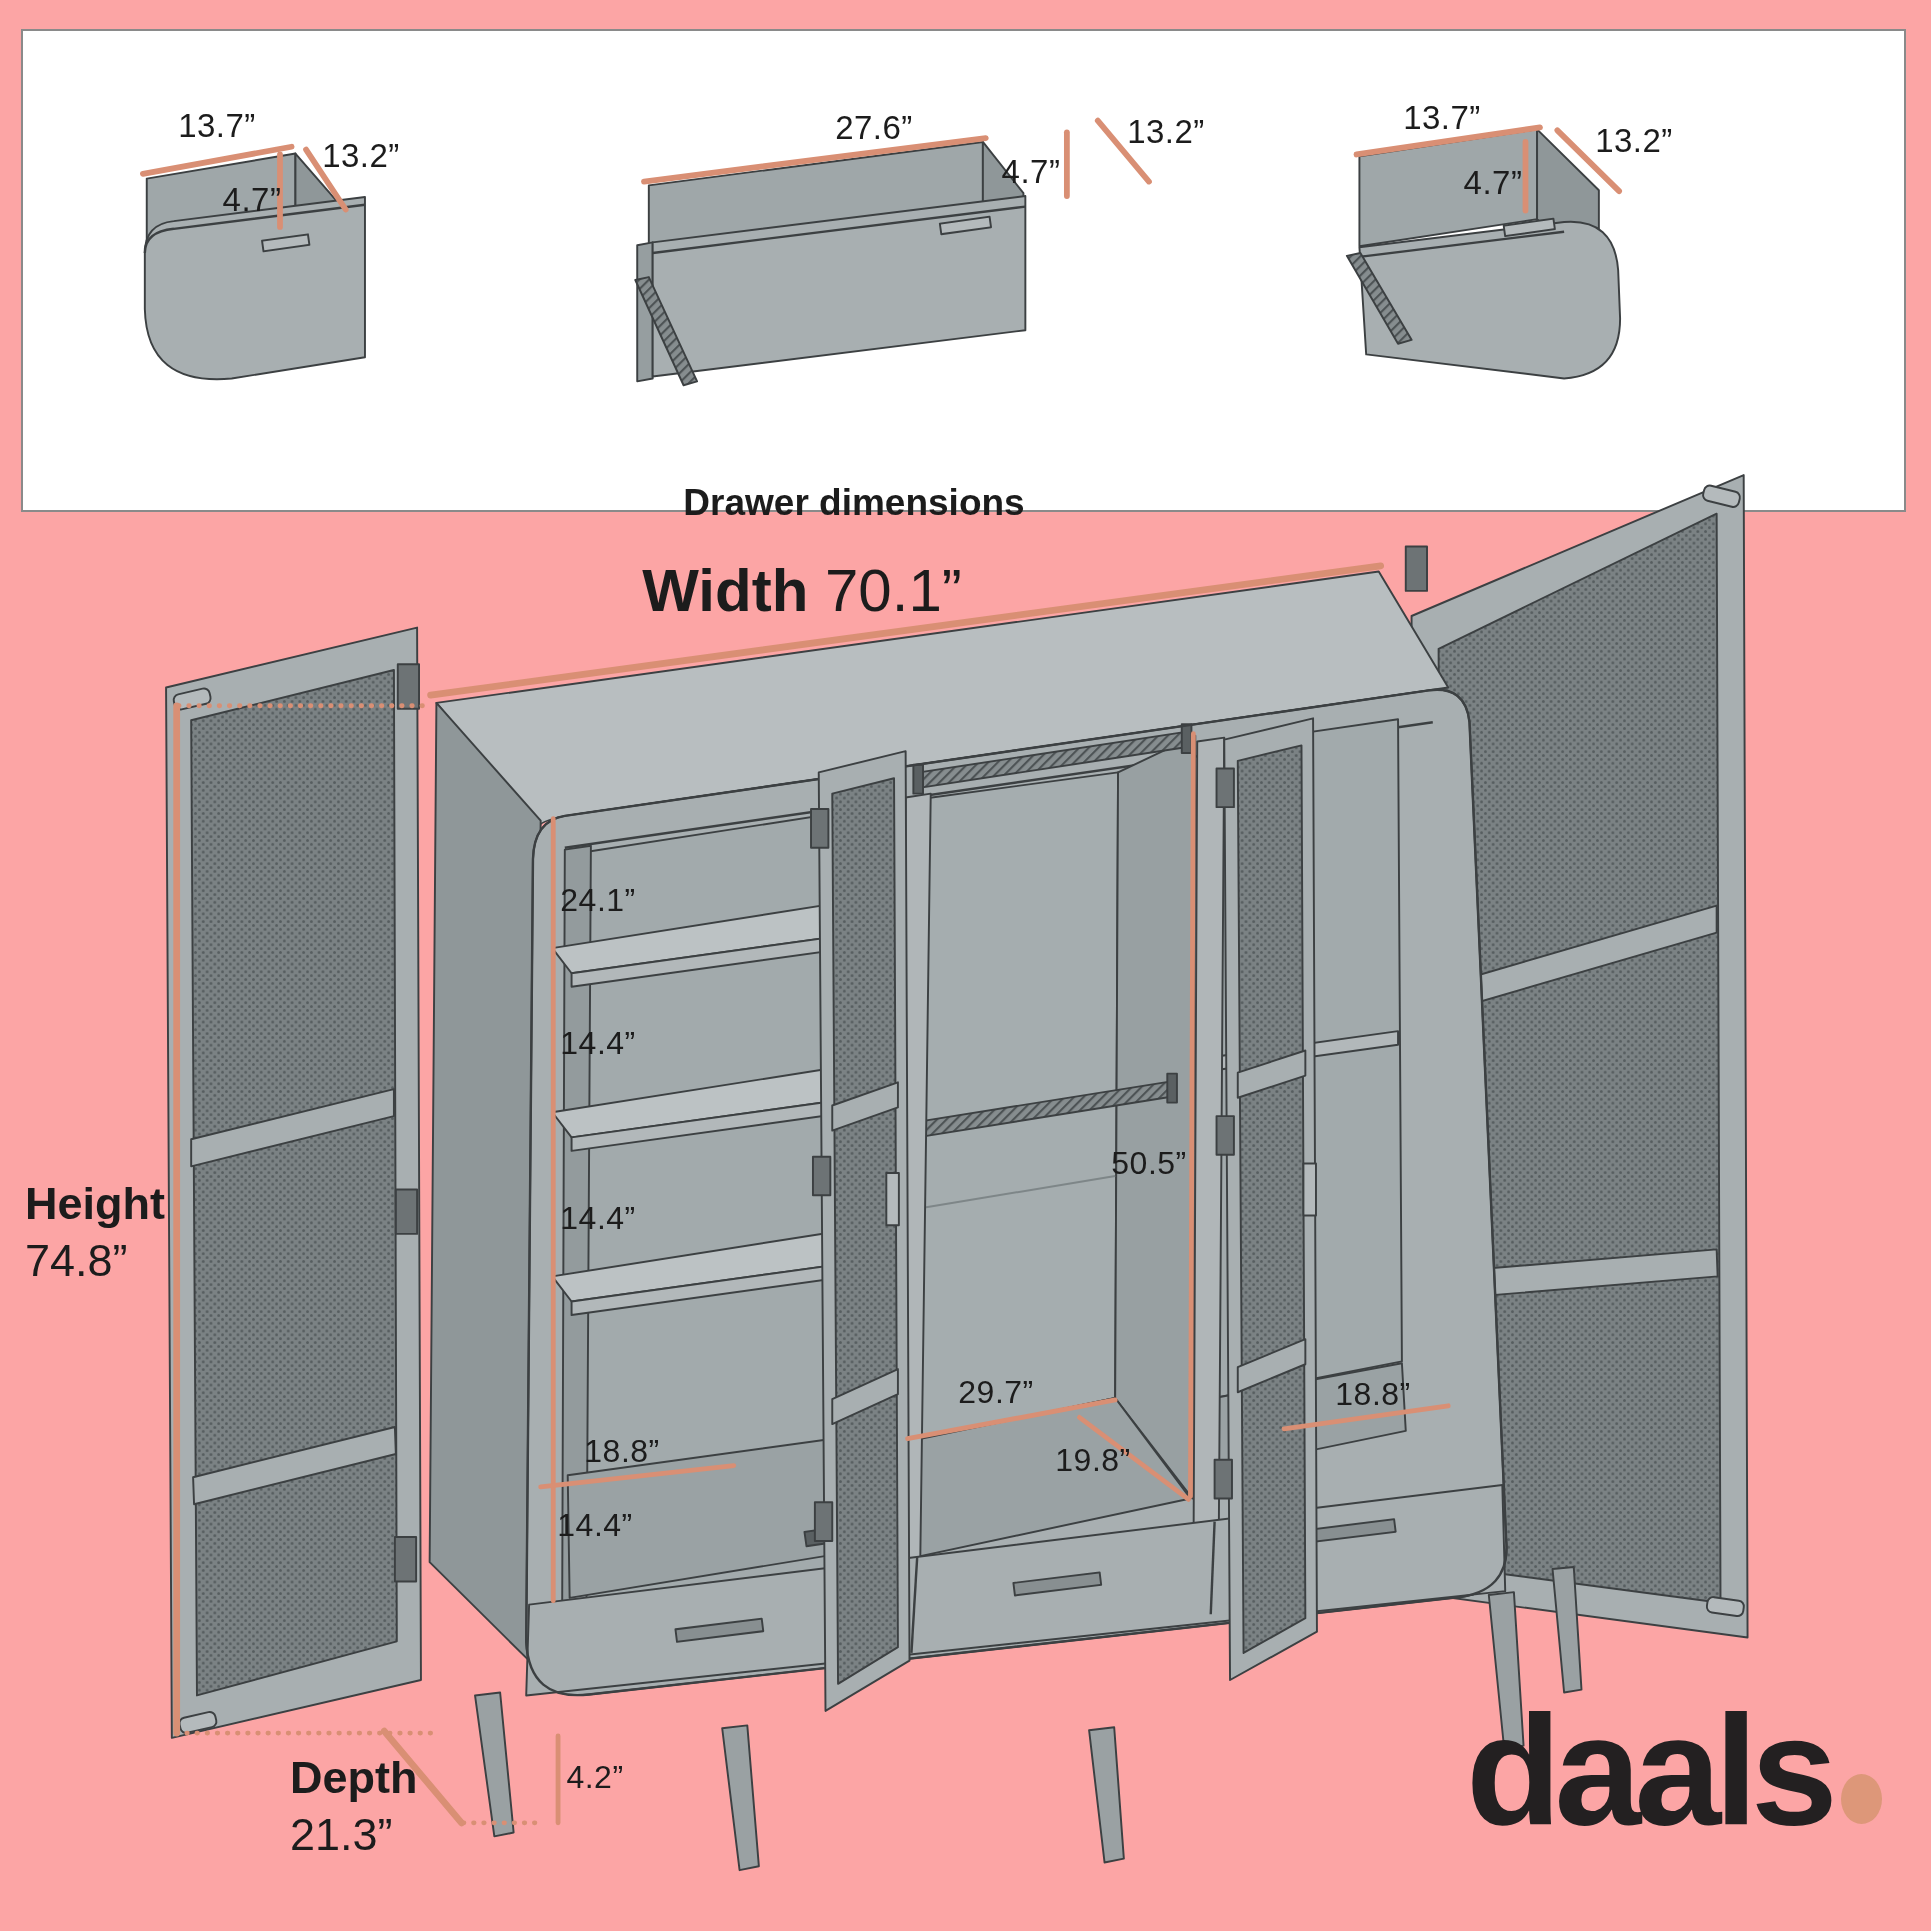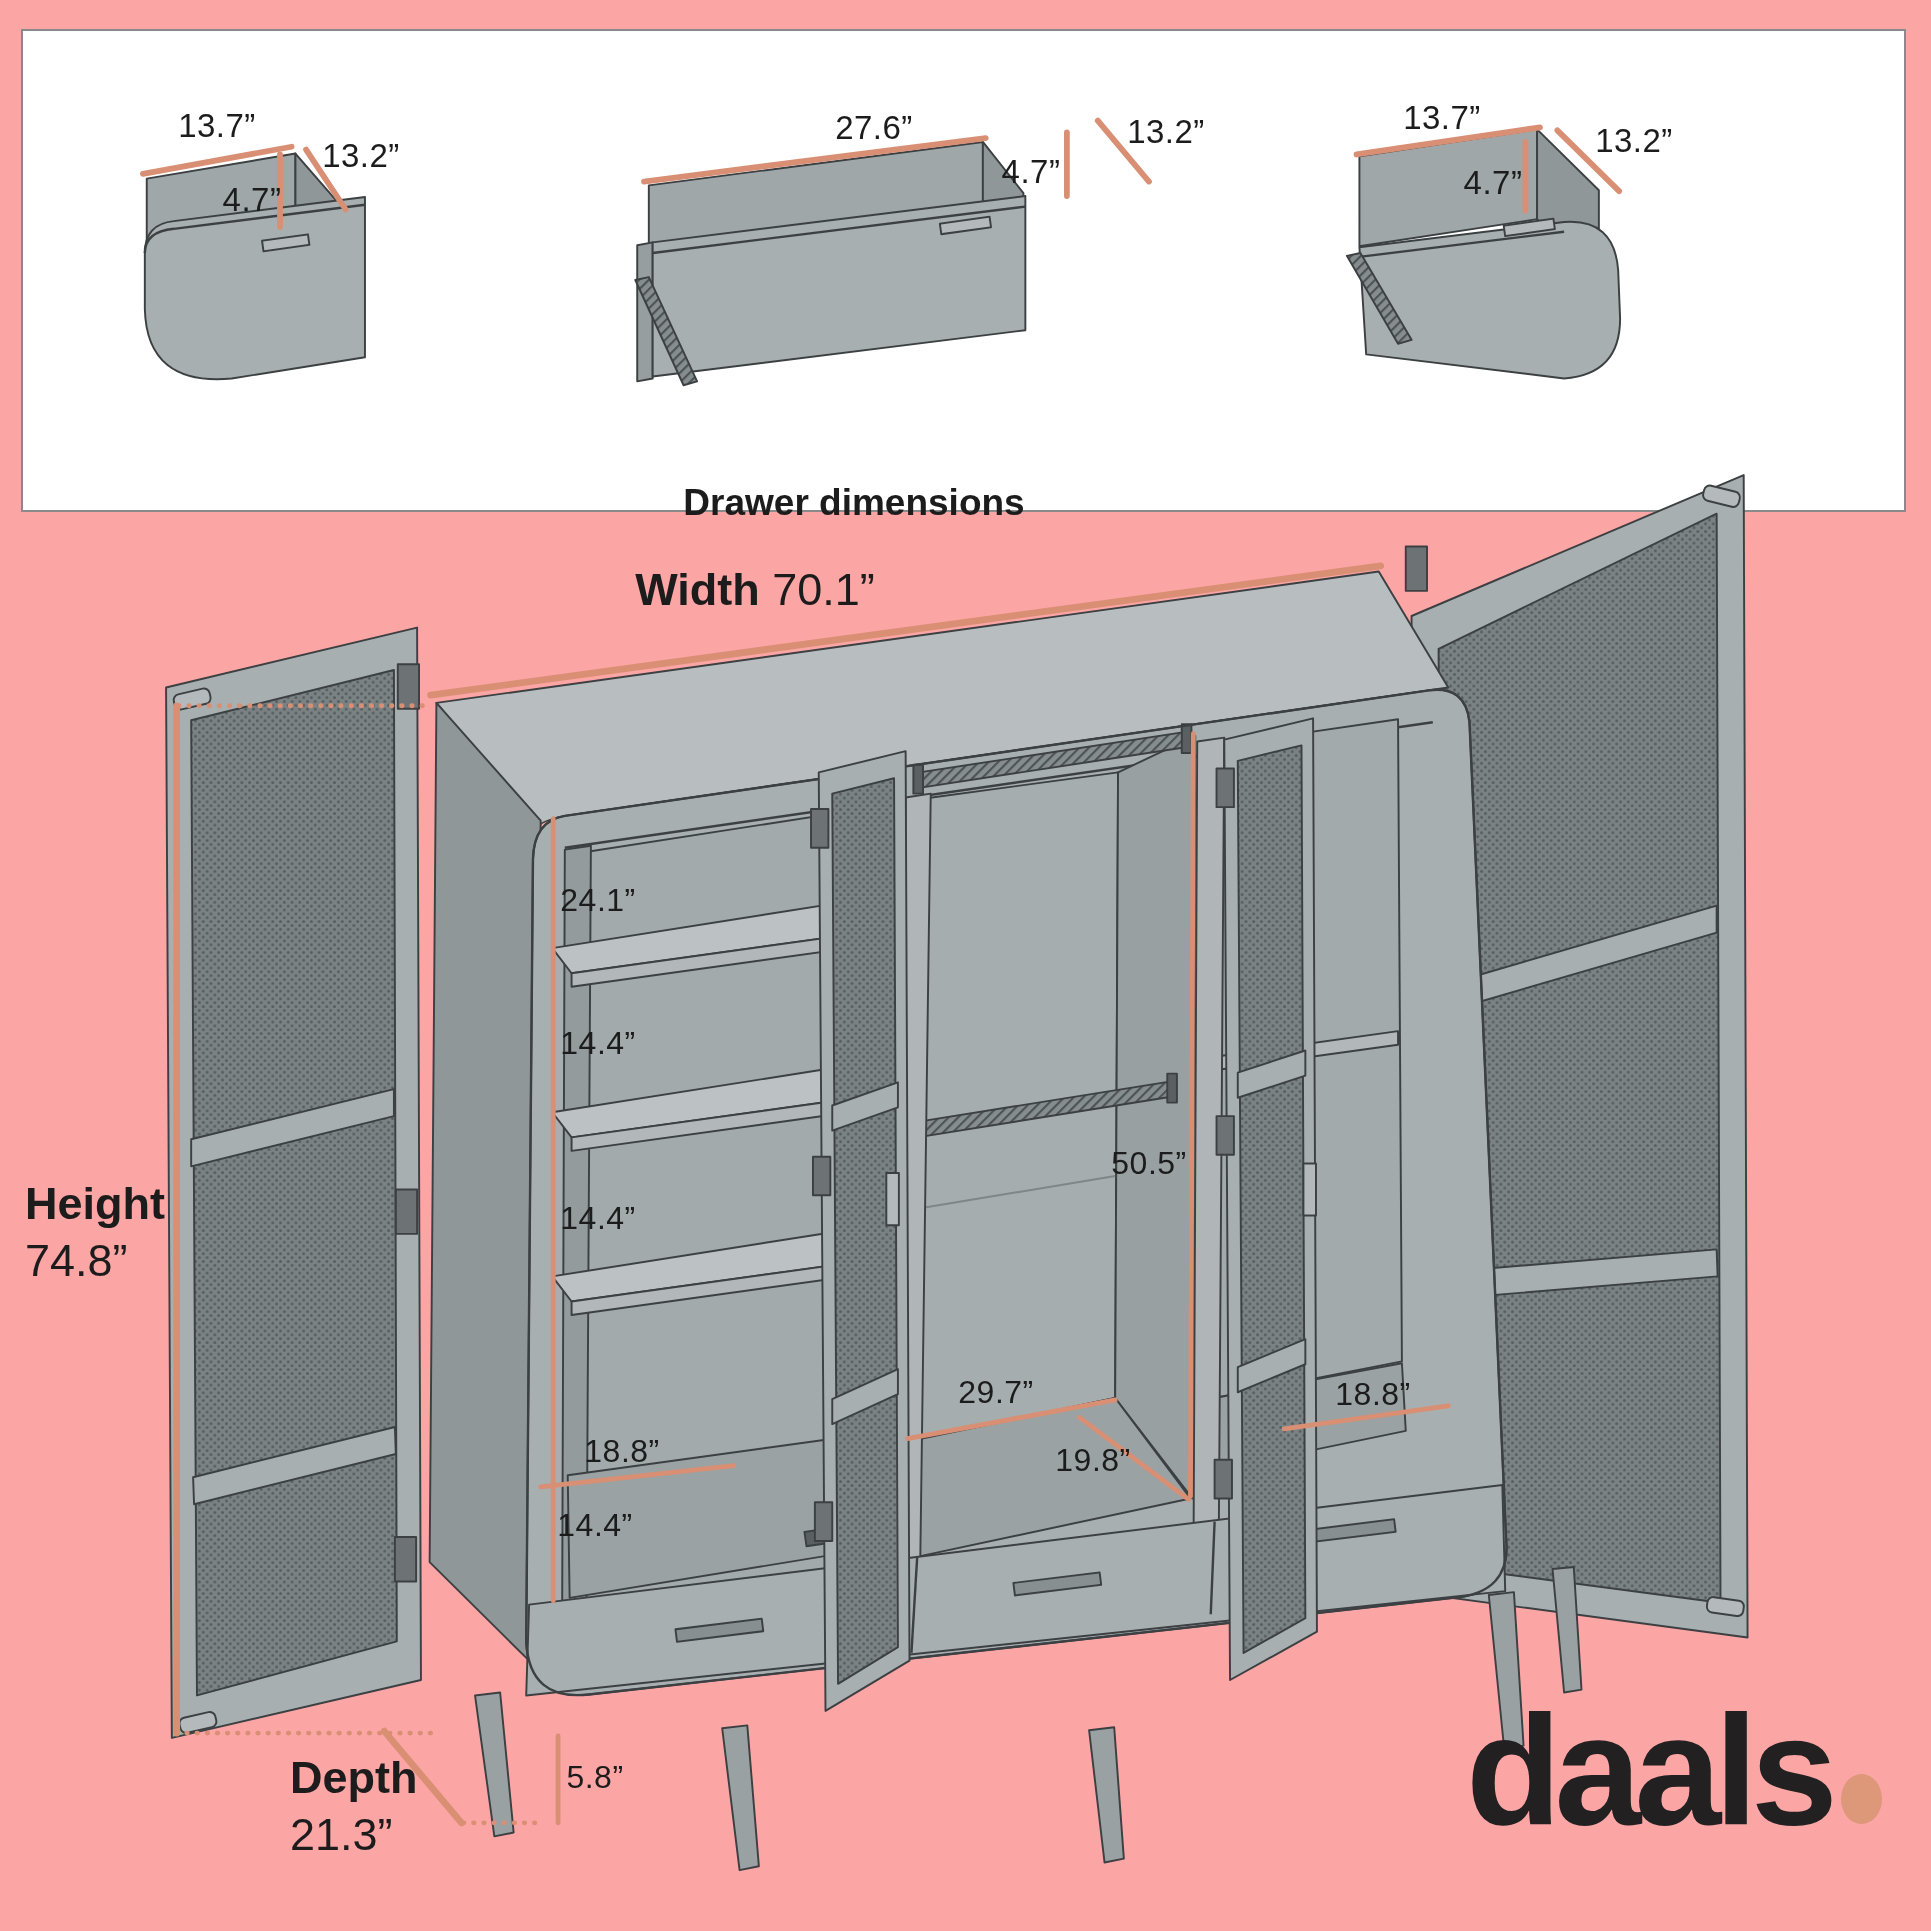--- a/index.html
+++ b/index.html
@@ -5,21 +5,21 @@
   html,body{margin:0;padding:0;background:#ffffff;}
   #stage{position:relative;width:1931px;height:1931px;background:#fca5a5;overflow:hidden;
          font-family:"Liberation Sans", sans-serif;color:#1c1c1c;}
   #panel-frame{position:absolute;left:21px;top:29px;width:1885px;height:483px;
                border:2.9px solid #8a8a8a;background:#ffffff;box-sizing:border-box;}
   svg.art{position:absolute;left:0;top:0;width:1931px;height:1931px;}
   .lbl{position:absolute;transform:translate(-50%,-50%);font-size:33px;font-weight:400;
        white-space:nowrap;letter-spacing:0.5px;}
   .lbl.sm{font-size:32px;}
   .caption{position:absolute;transform:translate(-50%,-50%);font-size:37px;font-weight:700;}
-  .big{position:absolute;transform:translate(-50%,-50%);font-size:45px;white-space:nowrap;}
+  .big{position:absolute;transform:translate(-50%,-50%);font-size:60px;white-space:nowrap;margin-left:47px;}
   .big b{font-weight:700;}
   .dim-block{position:absolute;font-size:45px;line-height:1.26;white-space:nowrap;}
   .dim-block .t{font-weight:700;}
   #logo{position:absolute;left:1466px;top:1692px;font-size:156px;font-weight:700;
         letter-spacing:-6.8px;color:#232021;line-height:1.0;}
   #logo .dot{display:inline-block;width:41px;height:50px;border-radius:50%;
              background:#dd9779;margin-left:9.7px;}
   
   .s{stroke:#3c4042;stroke-width:2;stroke-linejoin:round;}
   .s25{stroke:#3c4042;stroke-width:2.5;stroke-linejoin:round;fill:none;}
@@ -244,21 +244,21 @@
   <div class="dim-block" style="left:25px;top:1176px;">
     <div class="t">Height</div>
     <div>74.8”</div>
   </div>
 
   <div class="dim-block" style="left:290px;top:1750px;">
     <div class="t">Depth</div>
     <div>21.3”</div>
   </div>
 
-  <div class="lbl sm" style="left:595px;top:1777px;">5.8”</div>
+  <div class="lbl sm" style="left:595px;top:1777px;">4.2”</div>
 
   <div class="lbl sm" style="left:598px;top:900px;">24.1”</div>
   <div class="lbl sm" style="left:598px;top:1043px;">14.4”</div>
   <div class="lbl sm" style="left:598px;top:1218px;">14.4”</div>
   <div class="lbl sm" style="left:622px;top:1451px;">18.8”</div>
   <div class="lbl sm" style="left:595px;top:1525px;">14.4”</div>
 
   <div class="lbl sm" style="left:1149px;top:1163px;">50.5”</div>
   <div class="lbl sm" style="left:996px;top:1392px;">29.7”</div>
   <div class="lbl sm" style="left:1093px;top:1460px;">19.8”</div>

